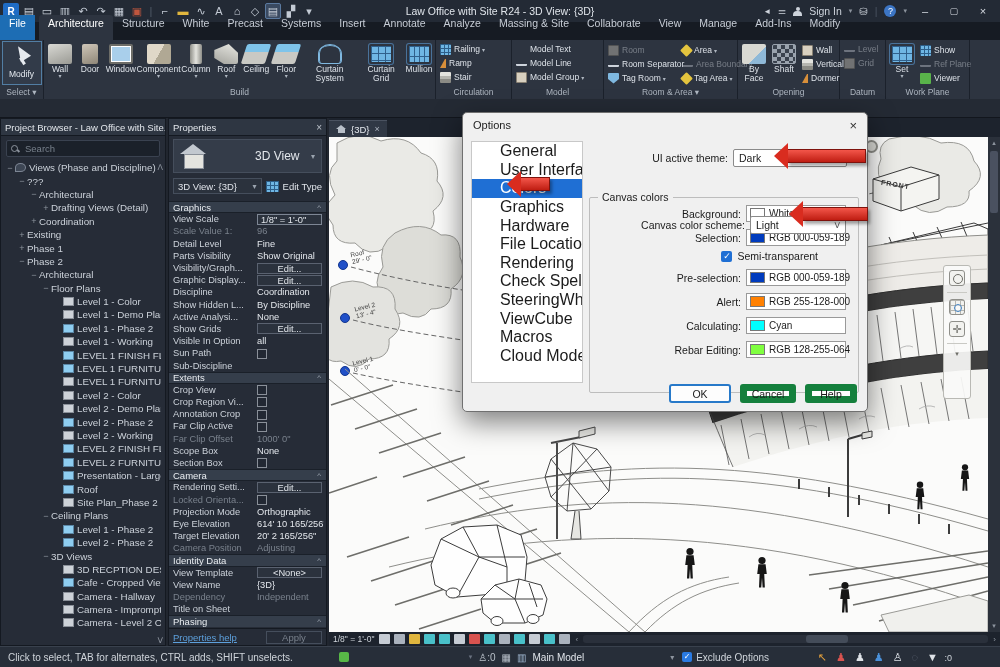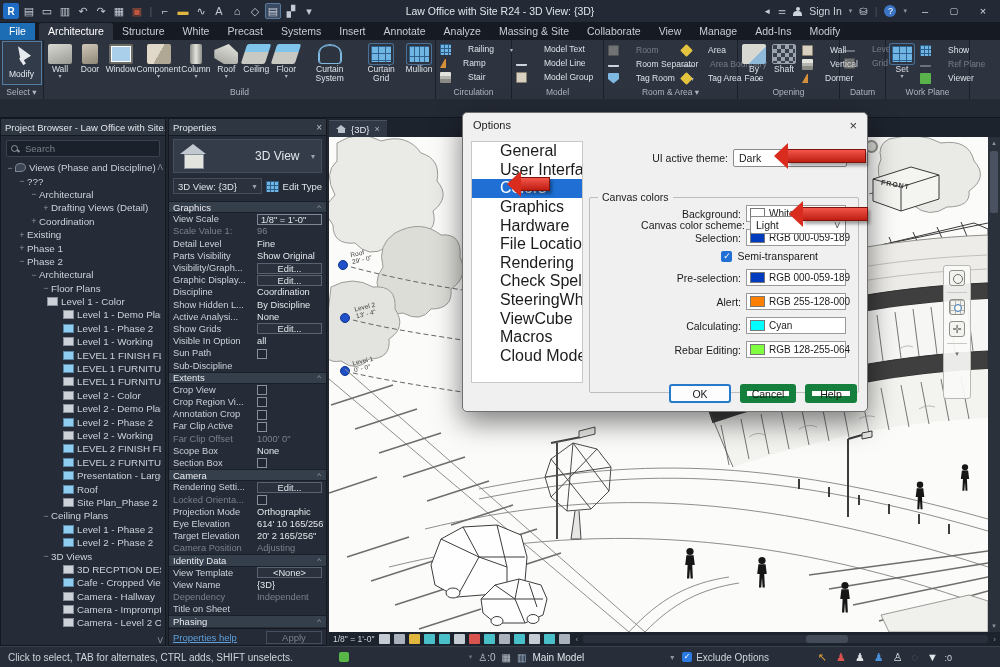--- a/index.html
+++ b/index.html
@@ -15,21 +15,21 @@
   .qi.sep{color:#505a68;width:8px;}
   #tb-title{position:absolute;left:0;right:0;text-align:center;font-size:10.5px;color:#dfe4ea;pointer-events:none;}
   #tb-right{margin-left:auto;display:flex;align-items:center;gap:7px;padding-right:6px;font-size:10.5px;color:#cdd3db;}
   .person-ico{width:9px;height:9px;position:relative;display:inline-block;}
   .person-ico::before{content:"";position:absolute;left:2.5px;top:0;width:4px;height:4px;border-radius:50%;background:#cdd3db;}
   .person-ico::after{content:"";position:absolute;left:0;top:4.5px;width:9px;height:4.5px;border-radius:4px 4px 0 0;background:#cdd3db;}
   .winbtn{width:22px;text-align:center;color:#d6dbe2;font-size:11px;}
 
   
   #tabsrow{position:absolute;left:0;top:22px;width:1000px;height:18px;background:#161b23;display:flex;align-items:flex-end;}
-  .rtab{padding:2px 9px 3px 9px;font-size:10.5px;color:#c6ccd5;white-space:nowrap;}
+  .rtab{padding:2px 9px 11px 9px;font-size:10.5px;color:#c6ccd5;white-space:nowrap;}
   .rtab.file{background:#1d6db4;color:#fff;margin-right:4px;}
   .rtab.active{background:#2d3440;color:#fff;border-radius:3px 3px 0 0;}
 
   
   #ribbon{position:absolute;left:0;top:40px;width:1000px;height:59px;background:#2d3440;display:flex;}
   .rpanel{position:relative;height:59px;border-right:1px solid #1b212b;padding:1px 1px 13px 1px;}
   .pcap{position:absolute;bottom:0;left:0;right:0;height:12px;text-align:center;font-size:8.5px;color:#aeb6c0;white-space:nowrap;overflow:hidden;}
   .bigrow{display:flex;height:46px;}
   .bigbtn{min-width:30px;padding:0 2px;display:flex;flex-direction:column;align-items:center;justify-content:flex-start;cursor:default;}
   .bigbtn .blabel{font-size:8.5px;line-height:9px;color:#dde2e8;text-align:center;white-space:normal;margin-top:1px;}
@@ -43,21 +43,21 @@
   .bi.component{background:linear-gradient(120deg,#e0d8c8 50%,#b0a894 50%);}
   .bi.column{background:linear-gradient(90deg,#8f8f89,#e4e4df,#8f8f89);width:12px;}
   .bi.roof{background:linear-gradient(200deg,#e8e8e3,#a2a29c);clip-path:polygon(0 30%,60% 0,100% 45%,100% 100%,40% 100%,0 70%);}
   .bi.ceiling,.bi.floor{background:linear-gradient(#7fc4ea 40%,#c9c9c4 40%);transform:skewX(-18deg);}
   .bi.cursys{background:#2d3440;border:1px solid #7fb8e0;box-shadow:inset 3px 0 0 -2px #7fb8e0,inset -3px 0 0 -2px #7fb8e0,inset 0 3px 0 -2px #7fb8e0;border-radius:50% 50% 4px 4px;}
   .bi.curgrid,.bi.mullion,.bi.set{background:#6fb6e4;border:2px solid #2d3440;box-shadow:0 0 0 1px #49729a;background-image:linear-gradient(#30608c 1px,transparent 1px),linear-gradient(90deg,#30608c 1px,transparent 1px);background-size:7px 7px;}
   .bi.mullion{background-size:5px 10px;}
   .bi.byface{background:linear-gradient(135deg,#d8d8d2 60%,#8fb9d8 60%);}
   .bi.shaft{background:#3a424e;border:1px solid #9aa3ae;background-image:linear-gradient(45deg,#9aa3ae 25%,transparent 25%,transparent 75%,#9aa3ae 75%),linear-gradient(45deg,#9aa3ae 25%,transparent 25%,transparent 75%,#9aa3ae 75%);background-size:8px 8px;background-position:0 0,4px 4px;}
   .smallcol{display:flex;flex-direction:column;justify-content:flex-start;padding-top:2px;}
-  .smallbtn{display:flex;align-items:center;height:14px;padding:0 3px;font-size:8.5px;color:#dde2e8;white-space:nowrap;gap:14px;}
+  .smallbtn{display:flex;align-items:center;height:14px;padding:0 3px;font-size:8.5px;color:#dde2e8;white-space:nowrap;}
   .smallbtn.dim{opacity:.4;}
   .mi{width:11px;height:11px;margin-right:3px;flex:none;border-radius:1px;background:#b9c1ca;}
   .mi.blue{background:#6fb6e4;background-image:linear-gradient(#2d5f8a 1px,transparent 1px),linear-gradient(90deg,#2d5f8a 1px,transparent 1px);background-size:4px 4px;}
   .mi.orange{background:none;border-left:5px solid transparent;border-bottom:9px solid #d88f3a;width:6px;height:0;border-radius:0;}
   .mi.steps{background:linear-gradient(#e3e3de 33%,#b5b5af 33%,#b5b5af 66%,#8b8b85 66%);}
   .mi.text{background:none;color:#d8dde3;font-size:10px;font-weight:bold;line-height:11px;text-align:center;}
   .mi.line{background:none;border-bottom:2px solid #cdd3db;height:6px;}
   .mi.grp{background:#d8d0c0;border:1px solid #8a8274;}
   .mi.ylw{background:#e4c43e;transform:rotate(45deg);width:9px;height:9px;}
   .mi.grn{background:#59b34a;}
@@ -532,21 +532,21 @@
         <div class="trow" style="padding-left: 28px;">
           <span class="tglyph">−</span>
 
           <span class="tlabel">Architectural</span>
         </div>
         <div class="trow" style="padding-left: 40px;">
           <span class="tglyph">−</span>
 
           <span class="tlabel">Floor Plans</span>
         </div>
-        <div class="trow" style="padding-left: 36px;">
+        <div class="trow" style="padding-left: 52px;">
           <span class="tglyph"></span>
           <span class="ticon ig"></span>
           <span class="tlabel">Level 1 - Color</span>
         </div>
         <div class="trow" style="padding-left: 52px;">
           <span class="tglyph"></span>
           <span class="ticon ig"></span>
           <span class="tlabel">Level 1 - Demo Plan</span>
         </div>
         <div class="trow" style="padding-left: 52px;">

